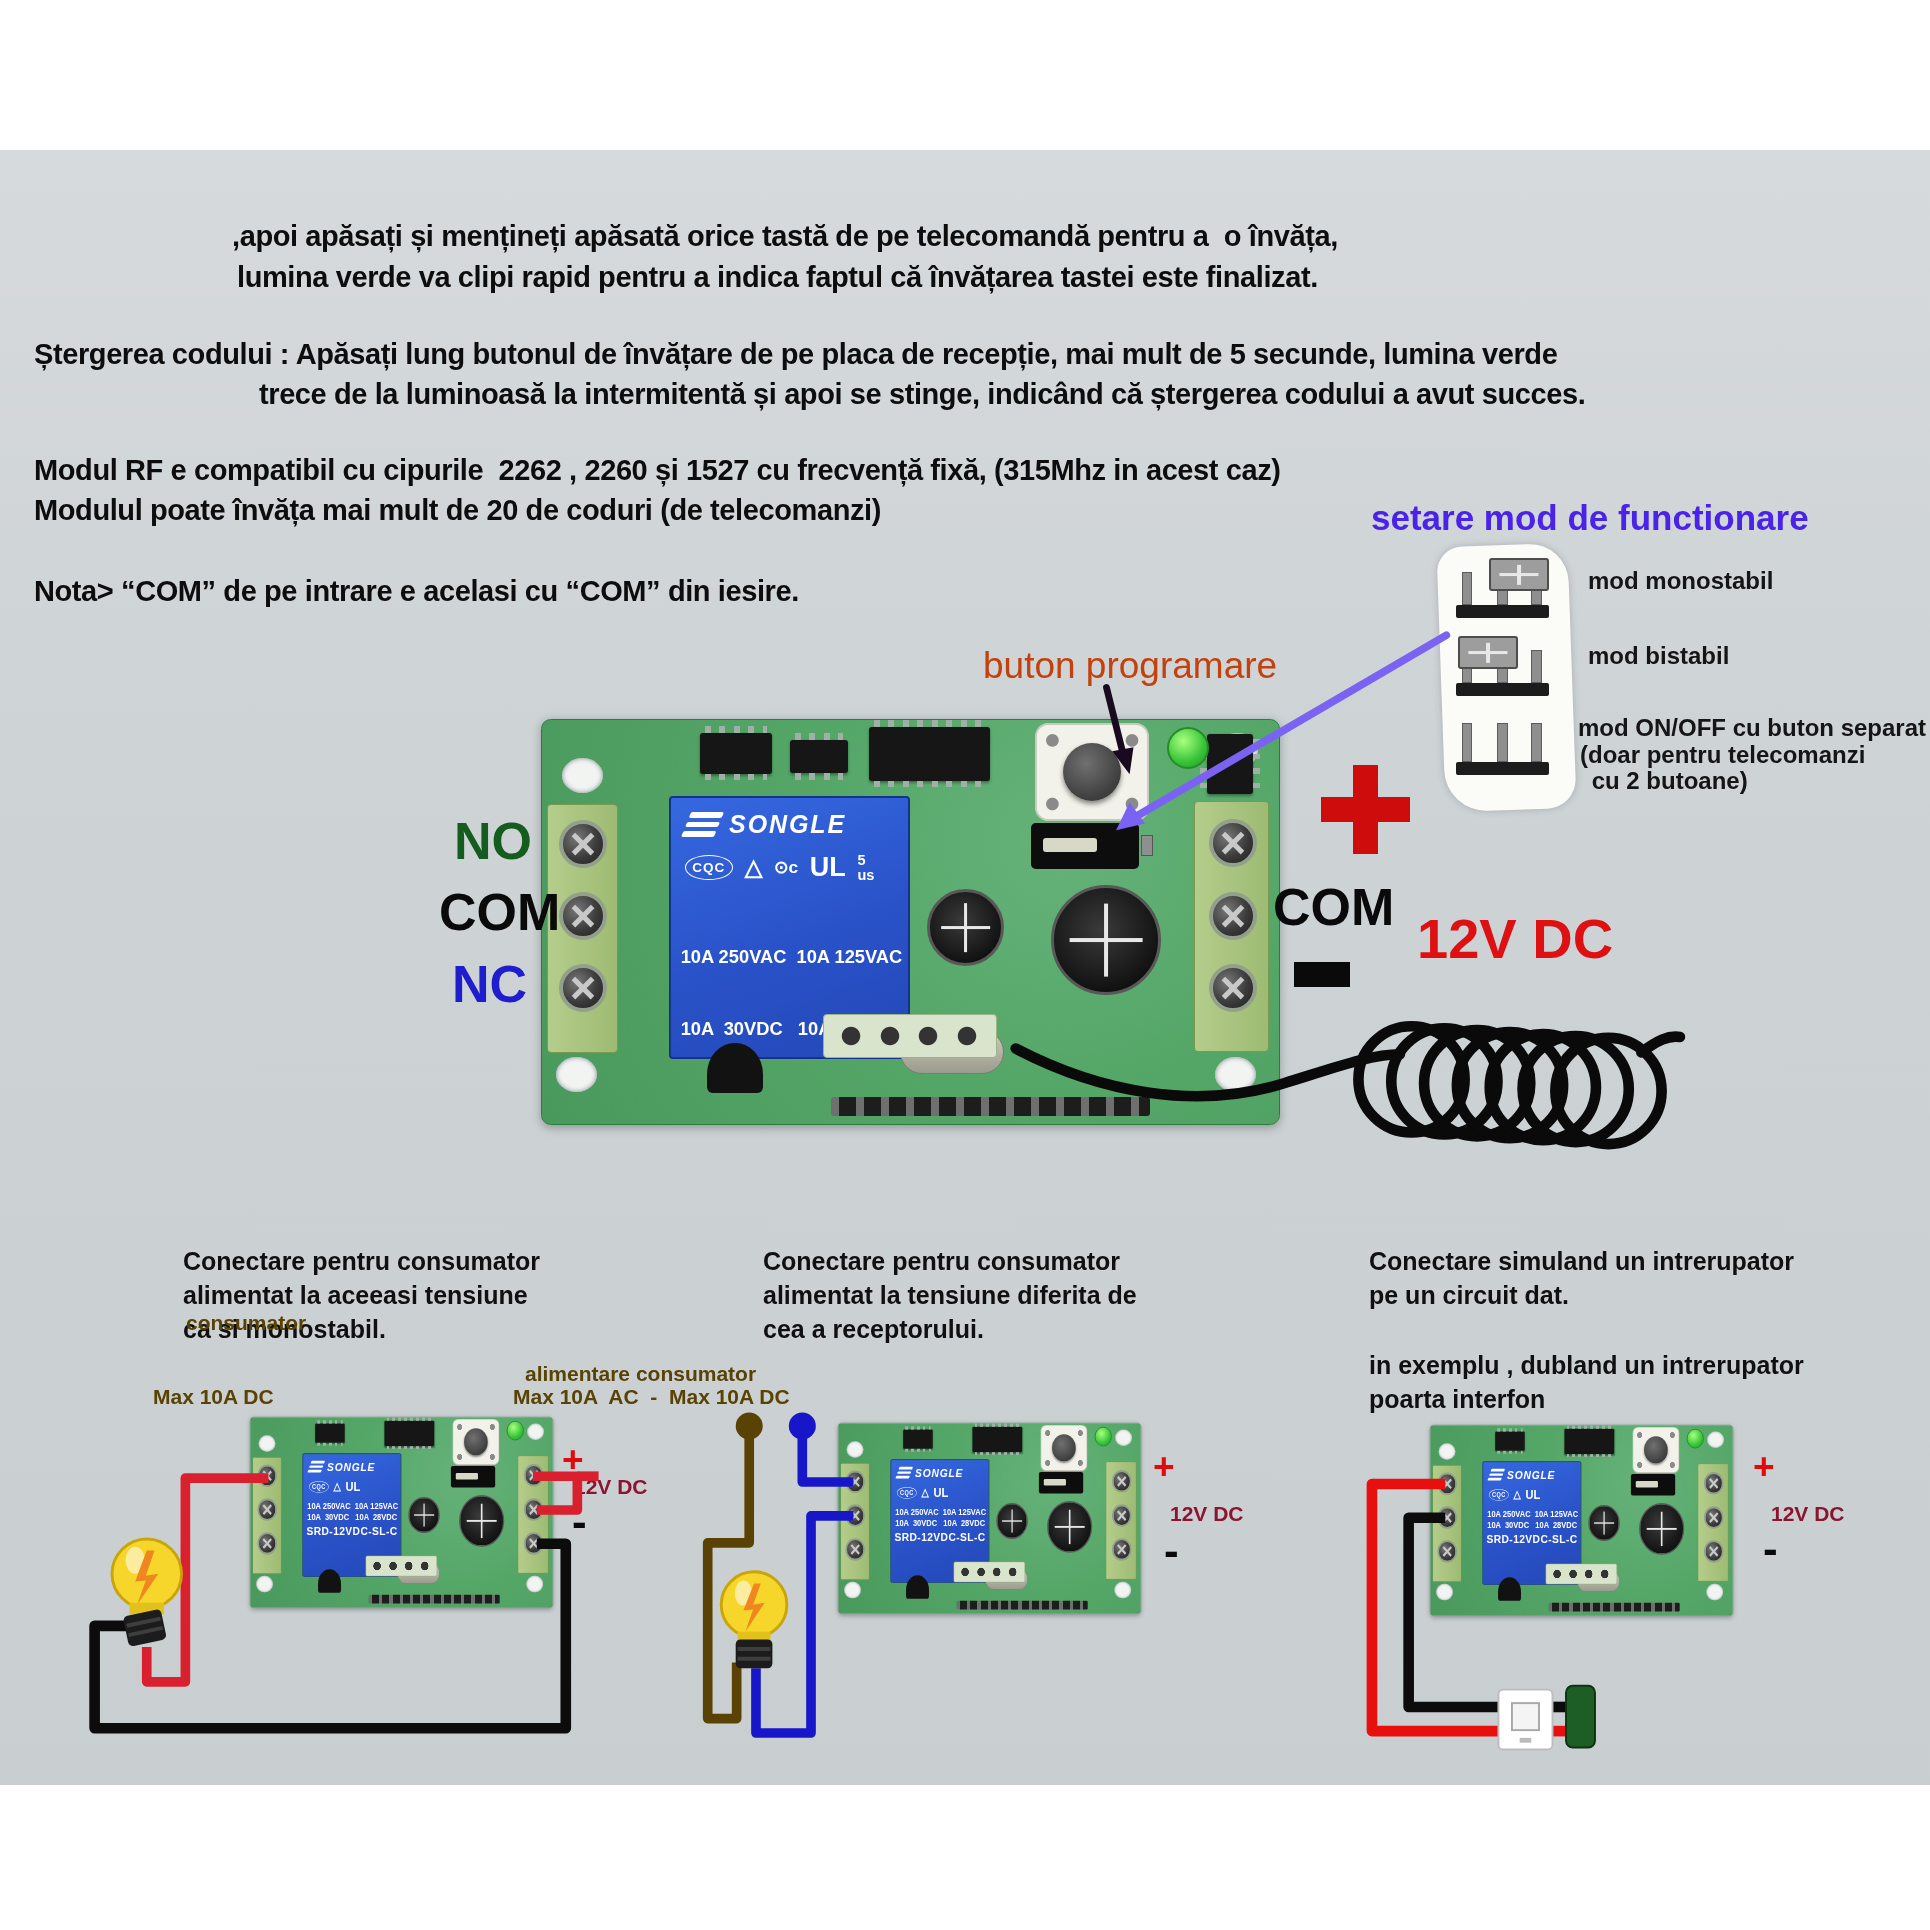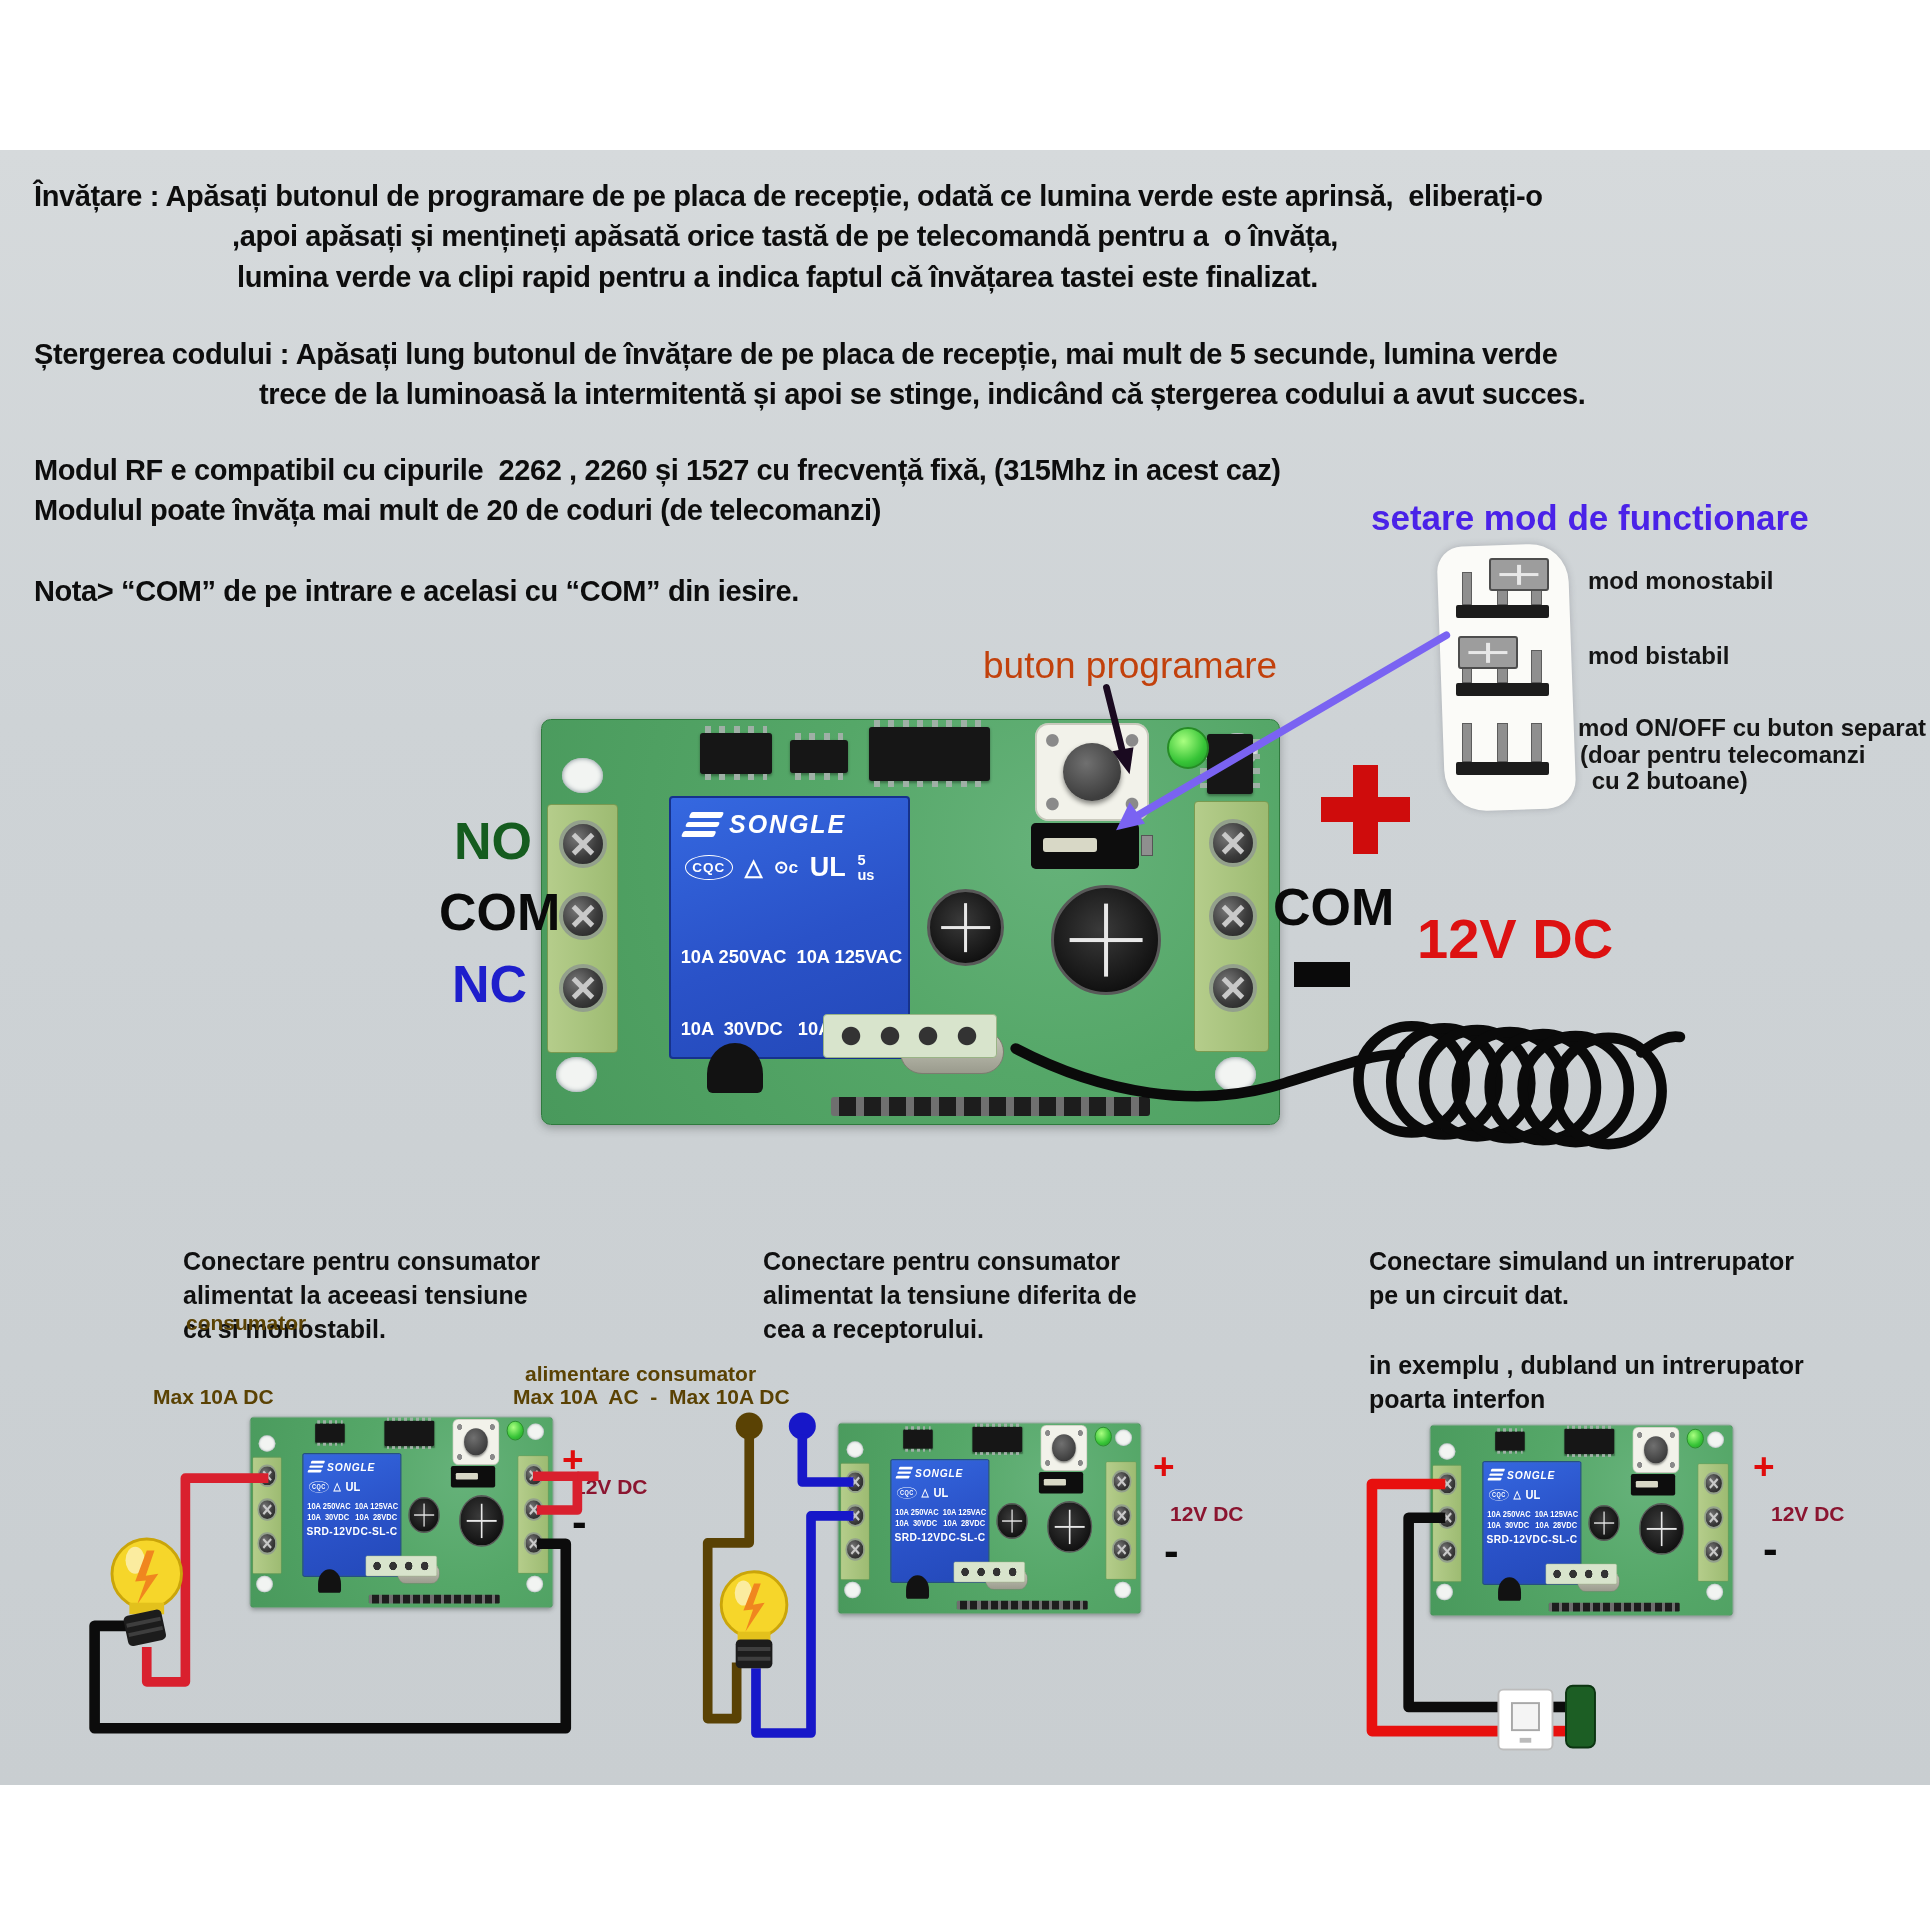--- a/index.html
+++ b/index.html
@@ -91,21 +91,20 @@
       background:repeating-linear-gradient(90deg,#6f6f6f 0 7.7px,#1d1d1d 7.7px 25px);border-radius:2.9px;}
   .pcb.mini{transform:scale(0.41,0.47);transform-origin:0 0;}
   .overlay{position:absolute;left:0;top:0;z-index:50;pointer-events:none;}
 </style>
 </head>
 <body>
 
 <div class="page">
   <div class="photo"></div>
 
-  <div class="ptext" style="left:34px;top:180px;">Învățare : Apăsați butonul de programare de pe placa de recepție, odată ce lumina verde este aprinsă,  eliberați-o</div>
   <div class="ptext" style="left:232px;top:220px;text-align:center;">,apoi apăsați și mențineți apăsată orice tastă de pe telecomandă pentru a  o învăța,</div>
   <div class="ptext" style="left:237px;top:261px;">lumina verde va clipi rapid pentru a indica faptul că învățarea tastei este finalizat.</div>
 
   <div class="ptext" style="left:34px;top:338px;">Ștergerea codului : Apăsați lung butonul de învățare de pe placa de recepție, mai mult de 5 secunde, lumina verde</div>
   <div class="ptext" style="left:259px;top:378px;">trece de la luminoasă la intermitentă și apoi se stinge, indicând că ștergerea codului a avut succes.</div>
 
   <div class="ptext" style="left:34px;top:454px;">Modul RF e compatibil cu cipurile  2262 , 2260 și 1527 cu frecvență fixă, (315Mhz in acest caz)</div>
   <div class="ptext" style="left:34px;top:494px;">Modulul poate învăța mai mult de 20 de coduri (de telecomanzi)</div>
 
   <div class="ptext" style="left:34px;top:575px;">Nota&gt; “COM” de pe intrare e acelasi cu “COM” din iesire.</div>

